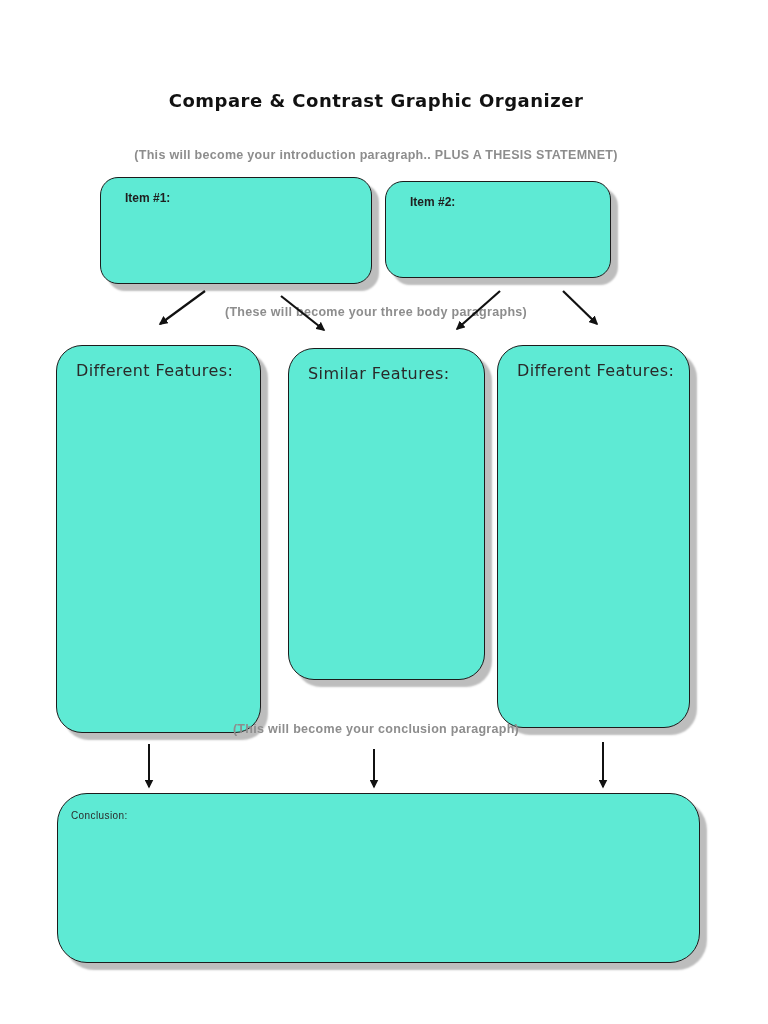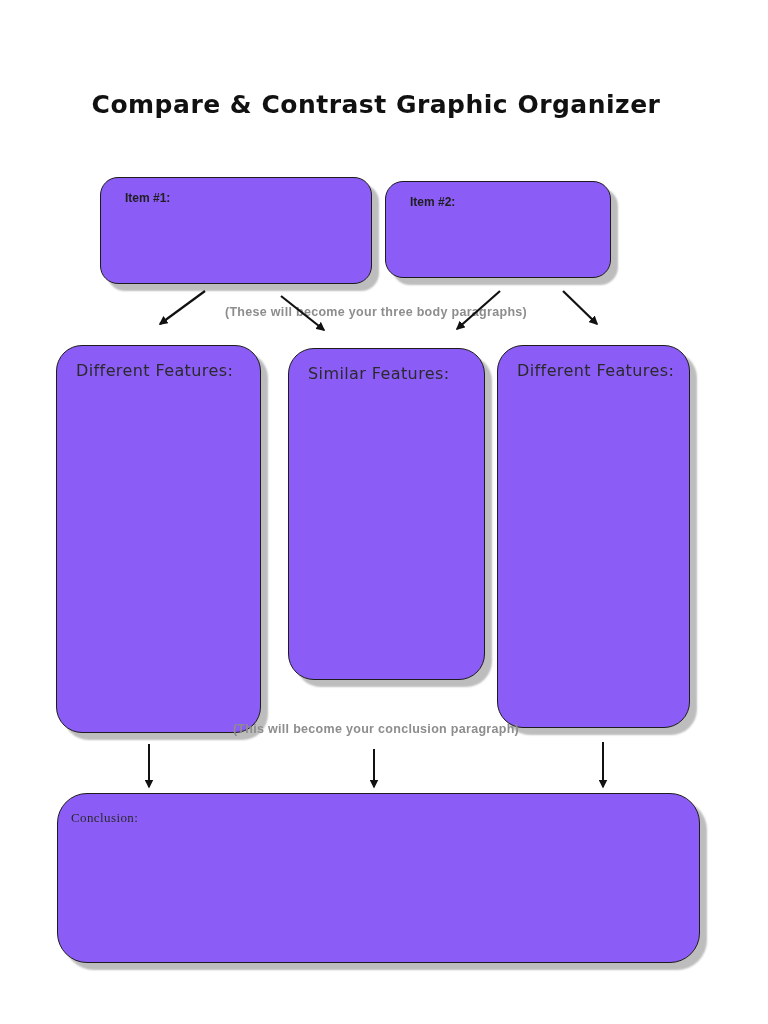--- a/index.html
+++ b/index.html
@@ -15,42 +15,42 @@
     font-family: "Liberation Sans", sans-serif;
     overflow: hidden;
   }
   .title {
     position: absolute;
     left: 0;
     top: 90px;
     width: 752px;
     margin: 0;
     text-align: center;
-    font-size: 25px;
+    font-size: 18px;
     font-weight: 700;
     letter-spacing: 0.5px;
     color: #111111;
     font-family: "DejaVu Sans", sans-serif;
   }
   .note {
     position: absolute;
     left: 0;
     width: 752px;
     text-align: center;
     font-weight: 700;
     color: #8d8d8d;
     font-size: 12.5px;
     letter-spacing: 0.3px;
   }
   .note-intro { top: 148px; }
   .note-body { top: 305px; }
   .note-conclusion { top: 722px; }
   .box {
     position: absolute;
-    background: #8b5cf6;
+    background: #5eead4;
     border: 1.6px solid #1c1c1c;
     box-shadow: 7px 7px 2px #bdbdbd;
     box-sizing: border-box;
   }
   .box-item { border-radius: 18px; }
   .box-item1 { left: 100px; top: 177px; width: 272px; height: 107px; }
   .box-item2 { left: 385px; top: 181px; width: 226px; height: 97px; }
   .item-label {
     display: block;
     padding: 13px 0 0 24px;
@@ -71,41 +71,42 @@
     letter-spacing: 0.4px;
     font-family: "DejaVu Sans", sans-serif;
   }
   .box-conclusion {
     left: 57px; top: 793px; width: 643px; height: 170px;
     border-radius: 30px;
   }
   .conclusion-label {
     display: block;
     padding: 16px 0 0 13px;
-    font-size: 13px;
+    font-size: 10px;
     font-weight: 400;
     color: #2a2a2a;
     letter-spacing: 0.4px;
-    font-family: Liberation Serif, serif;
+    font-family: Liberation Sans, sans-serif;
   }
   .arrows {
     position: absolute;
     left: 0; top: 0;
     width: 768px; height: 1024px;
     z-index: 5;
     pointer-events: none;
   }
 </style>
 </head>
 <body>
 
 <div class="page">
 
   <h1 class="title">Compare &amp; Contrast Graphic Organizer</h1>
 
+  <div class="note note-intro">(This will become your introduction paragraph.. PLUS A THESIS STATEMNET)</div>
 
   <div class="box box-item box-item1">
     <span class="item-label">Item #1:</span>
   </div>
 
   <div class="box box-item box-item2">
     <span class="item-label">Item #2:</span>
   </div>
 
   <div class="note note-body">(These will become your three body paragraphs)</div>

